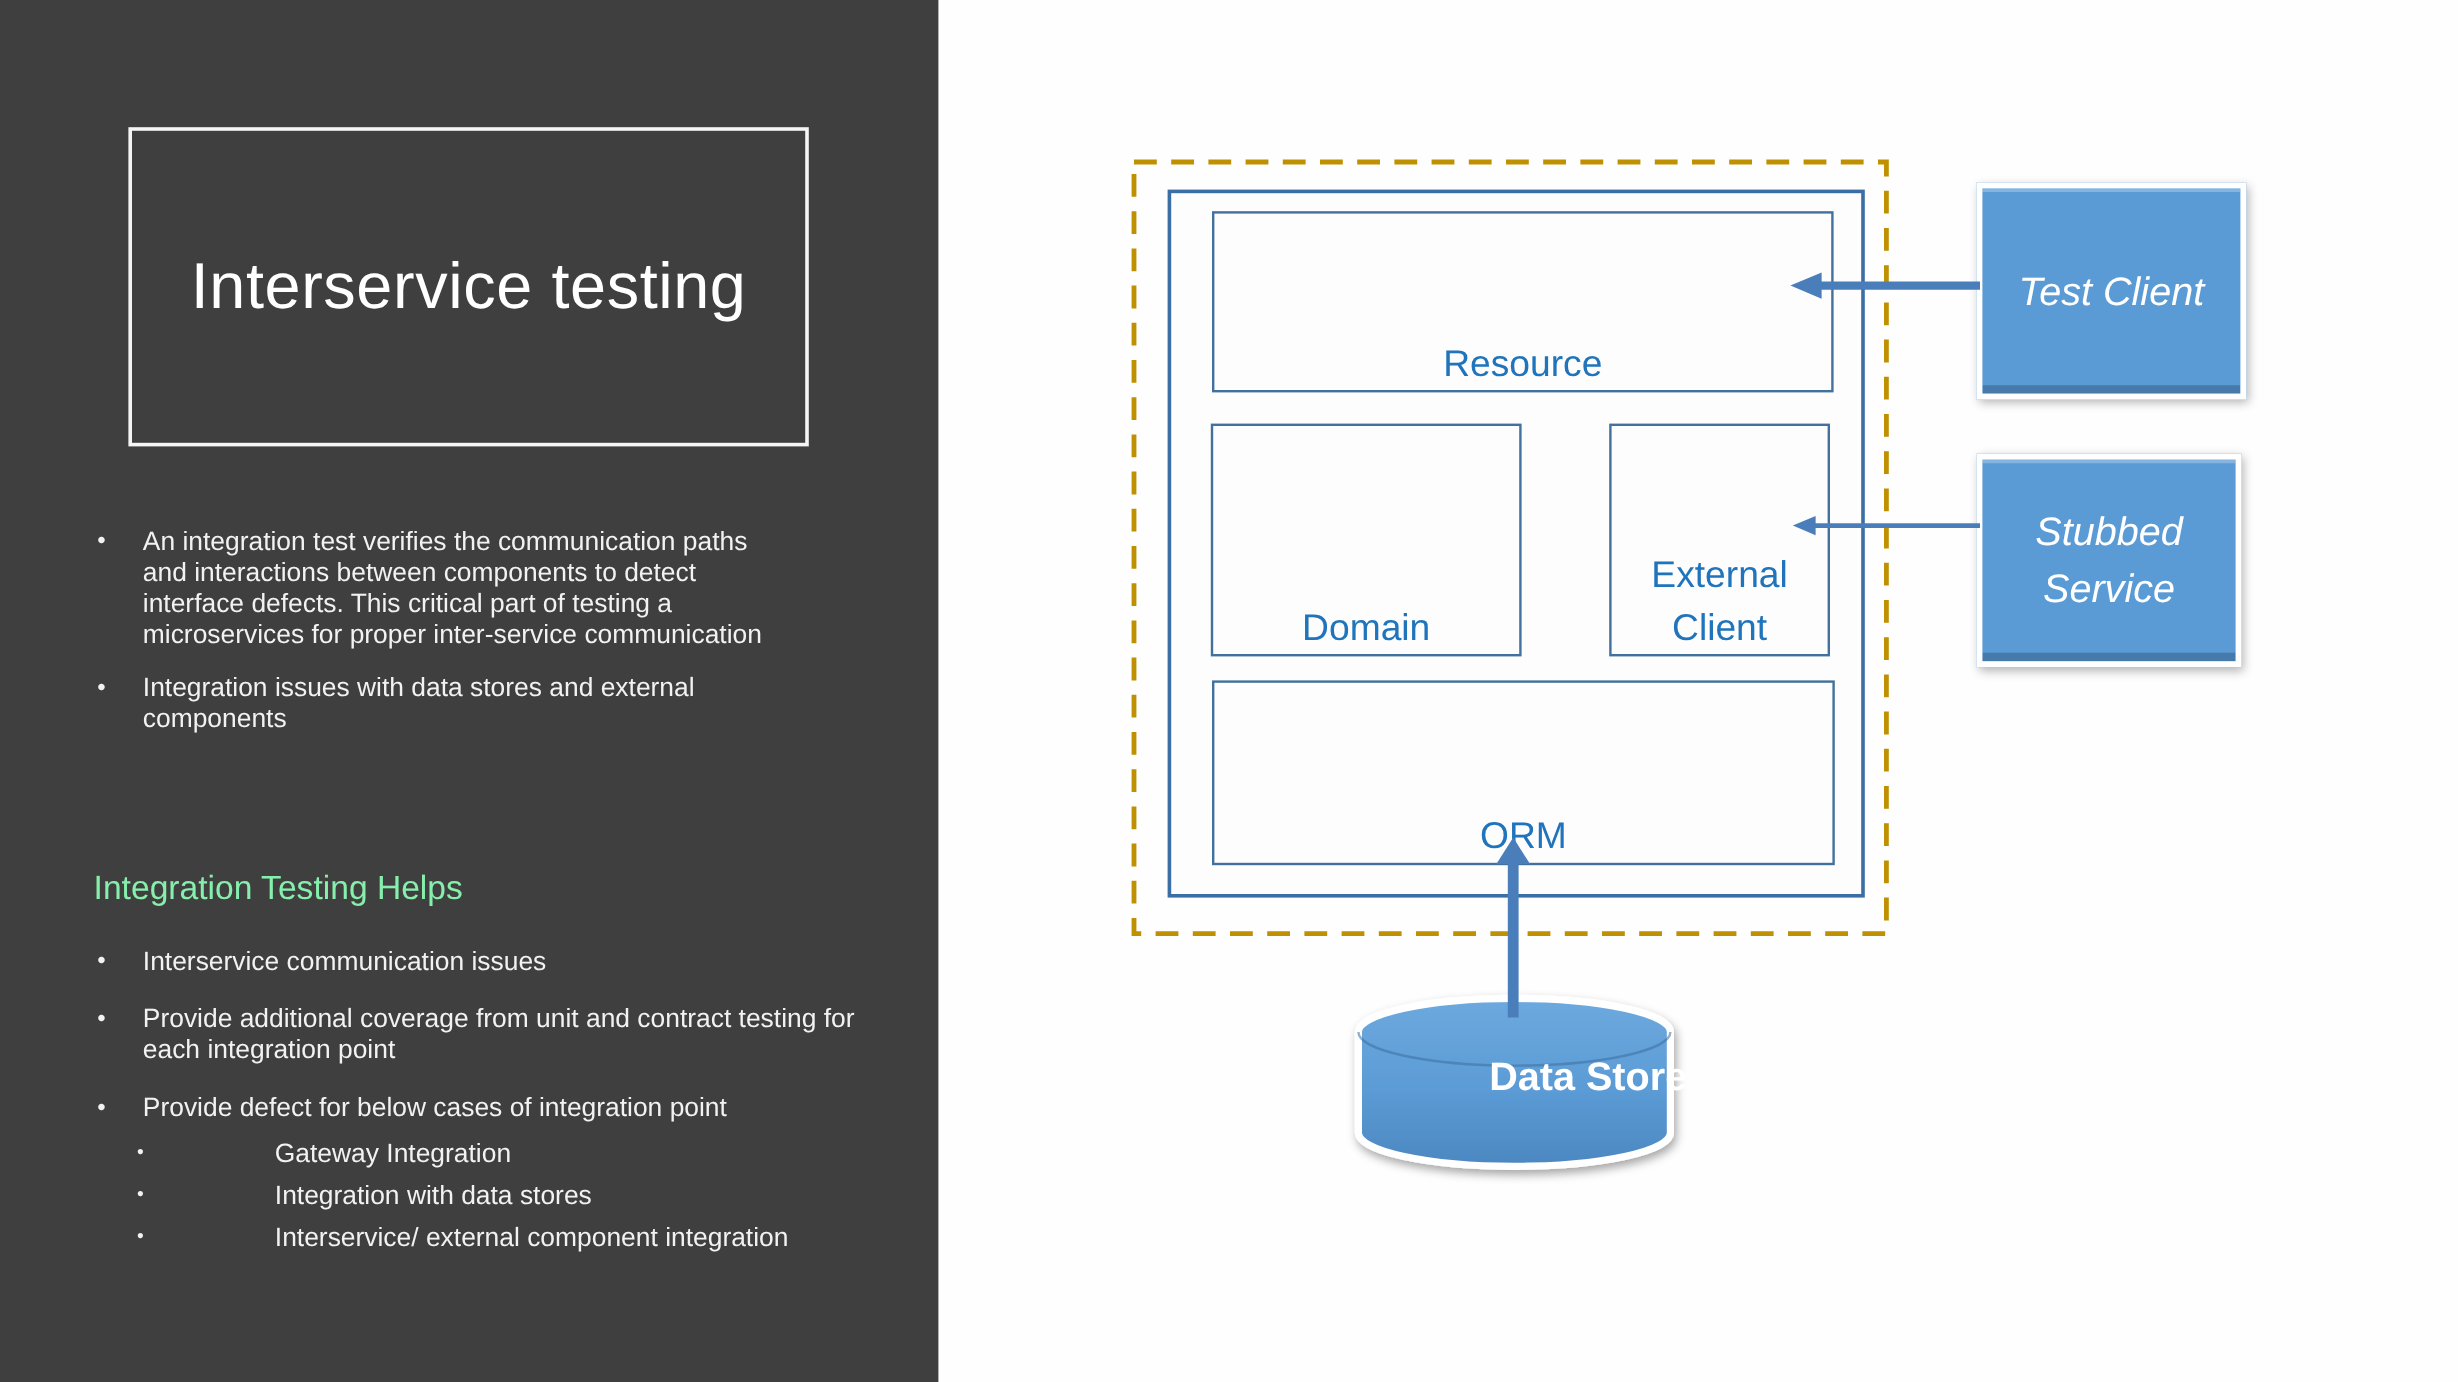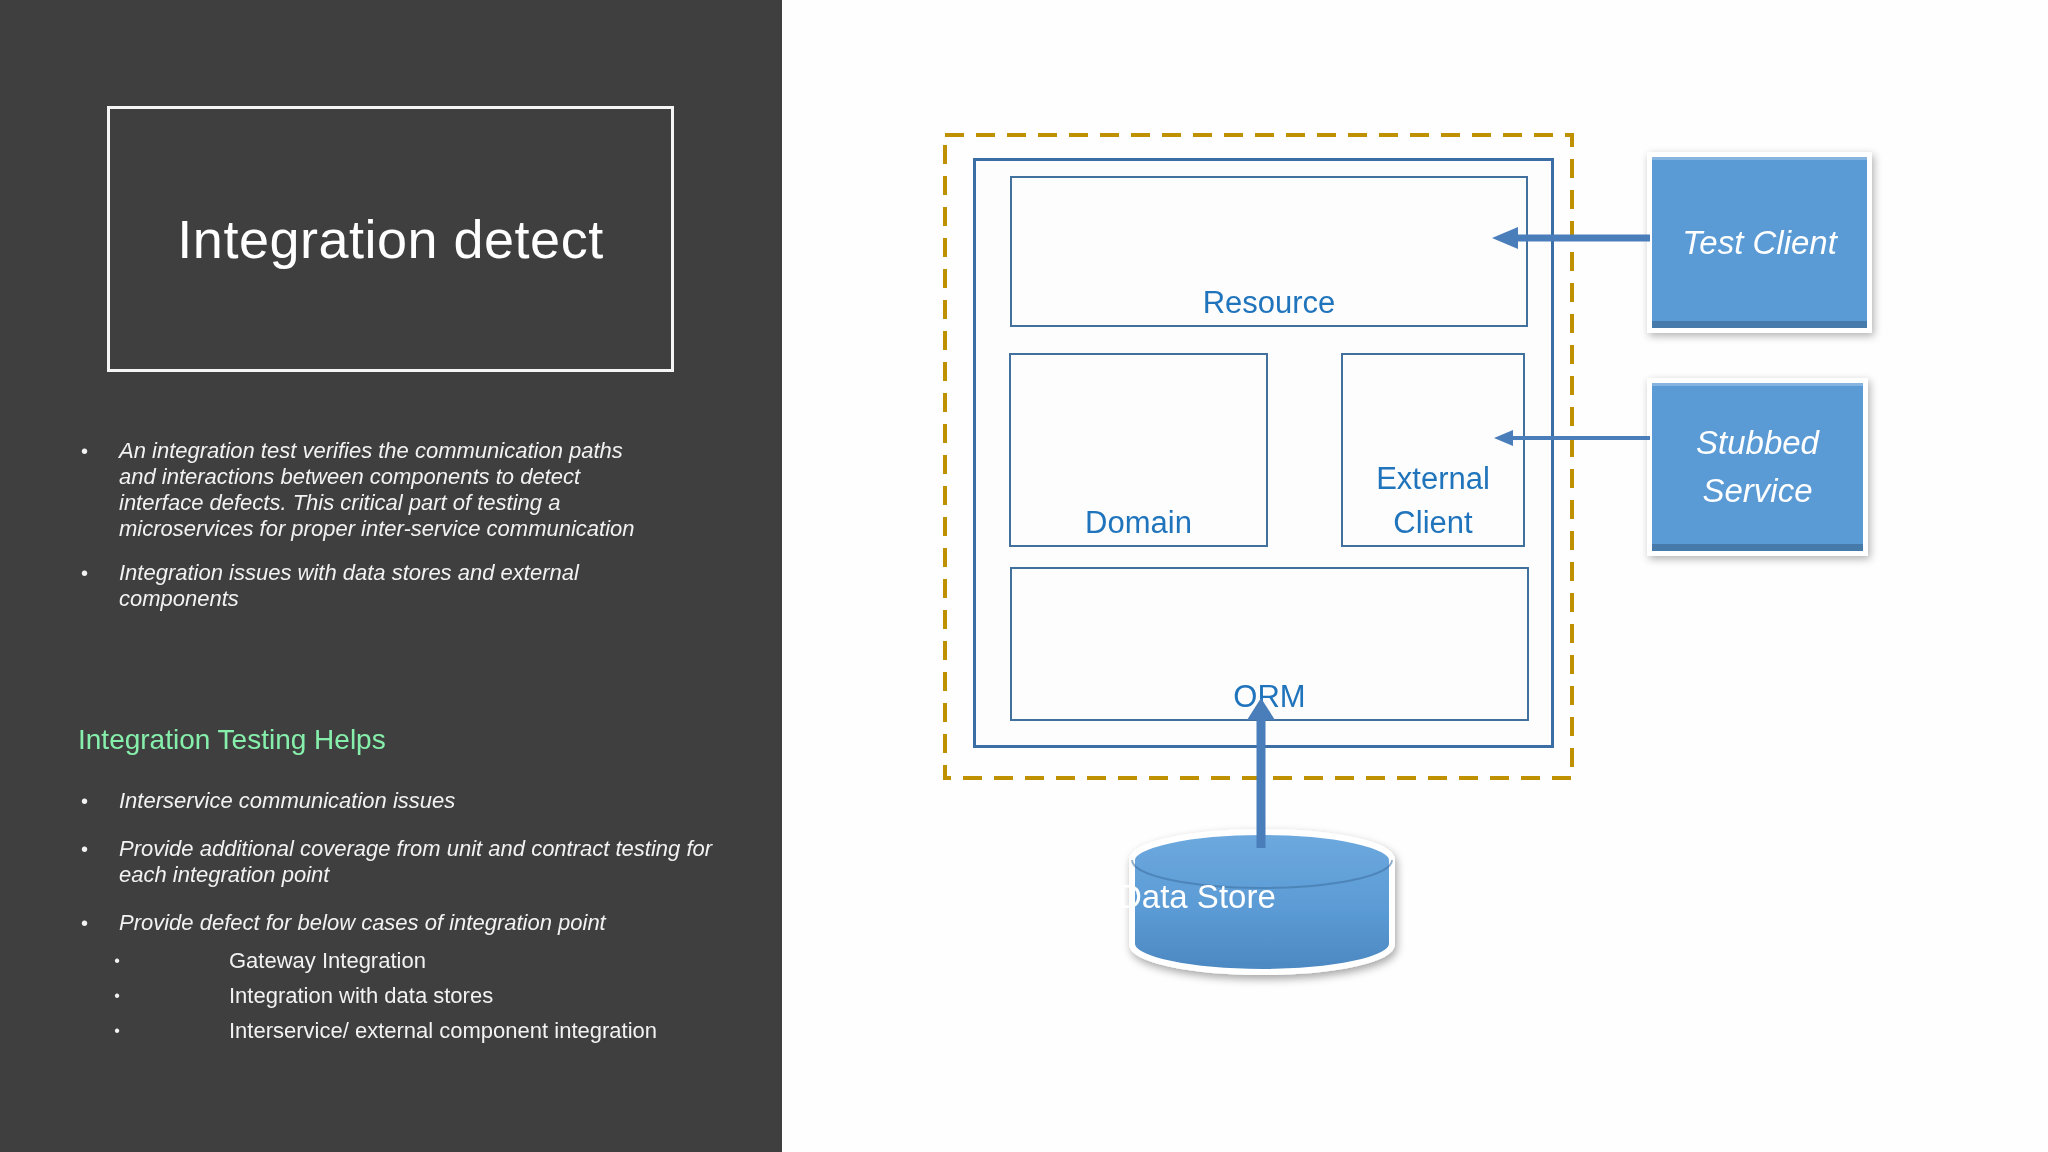--- a/index.html
+++ b/index.html
@@ -10,21 +10,21 @@
   .left-panel{position:absolute;left:0;top:0;width:782px;height:1152px;background:#3F3F3F;}
   .title-box{position:absolute;left:107px;top:106px;width:561px;height:260px;
     border:3px solid #F5F5F5;display:flex;align-items:center;justify-content:center;}
   .title-box .title{color:#FFFFFF;font-size:54px;font-weight:300;letter-spacing:0.5px;white-space:nowrap;}
 
   .bullets-1{position:absolute;left:78px;top:438px;width:585px;}
   .bullets-2{position:absolute;left:78px;top:788px;width:660px;}
   .bullet-item{display:flex;color:#F2F2F2;font-size:22px;line-height:26px;margin-bottom:18px;}
   .bullets-2 .bullet-item{margin-bottom:22px;}
   .bullet-marker{width:38px;flex:0 0 38px;padding-left:3px;font-size:20px;}
-  .bullet-text{flex:1;font-style:italic;}
+  .bullet-text{flex:1;}
   .section-heading{position:absolute;left:78px;top:724px;color:#86efac;font-size:28px;
     font-weight:400;white-space:nowrap;}
   .sub-bullets{margin-top:12px;}
   .sub-item{display:flex;color:#F2F2F2;font-size:22px;line-height:26px;margin-bottom:9px;}
   .sub-marker{width:78px;flex:0 0 78px;text-align:center;font-size:16px;line-height:26px;}
   .sub-text{flex:1;padding-left:73px;}
 
   
   .service-boundary{position:absolute;left:973px;top:158px;width:575px;height:584px;
     border:3px solid #3A6EA5;background:#FDFDFD;}
@@ -38,31 +38,31 @@
 
   .ext-box{position:absolute;background:#5B9BD5;border:5px solid #FFFFFF;
     box-shadow:2px 3px 8px rgba(0,0,0,0.30), inset 0 -7px 0 rgba(30,60,95,0.35), inset 0 3px 0 rgba(255,255,255,0.25);
     display:flex;align-items:center;justify-content:center;text-align:center;}
   .ext-box .white-label{color:#FFFFFF;font-size:33px;line-height:48px;font-style:italic;}
   .box-test-client{left:1647px;top:152px;width:215px;height:171px;}
   .box-stubbed-service{left:1647px;top:378px;width:211px;height:168px;}
 
   .overlay-svg{position:absolute;left:0;top:0;width:2048px;height:1152px;pointer-events:none;}
   .datastore-wrap{position:absolute;left:1118px;top:820px;width:288px;height:170px;}
-  .datastore-label{position:absolute;left:0;top:58px;width:100%;text-align:left;
-    color:#FFFFFF;font-size:33px;}
+  .datastore-label{position:absolute;left:0;top:58px;width:100%;text-align:right;
+    color:#FFFFFF;font-size:33px;font-weight:bold;}
 </style>
 </head>
 <body>
 
 <div class="slide">
 
   <div class="left-panel">
     <div class="title-box">
-      <div class="title">Integration detect</div>
+      <div class="title">Interservice testing</div>
     </div>
 
     <div class="bullets-1">
       <div class="bullet-item">
         <span class="bullet-marker">•</span>
         <span class="bullet-text">An integration test verifies the communication paths and interactions between components to detect interface defects. This critical part of testing a microservices for proper inter-service communication</span>
       </div>
       <div class="bullet-item">
         <span class="bullet-marker">•</span>
         <span class="bullet-text">Integration issues with data stores and external components</span>

